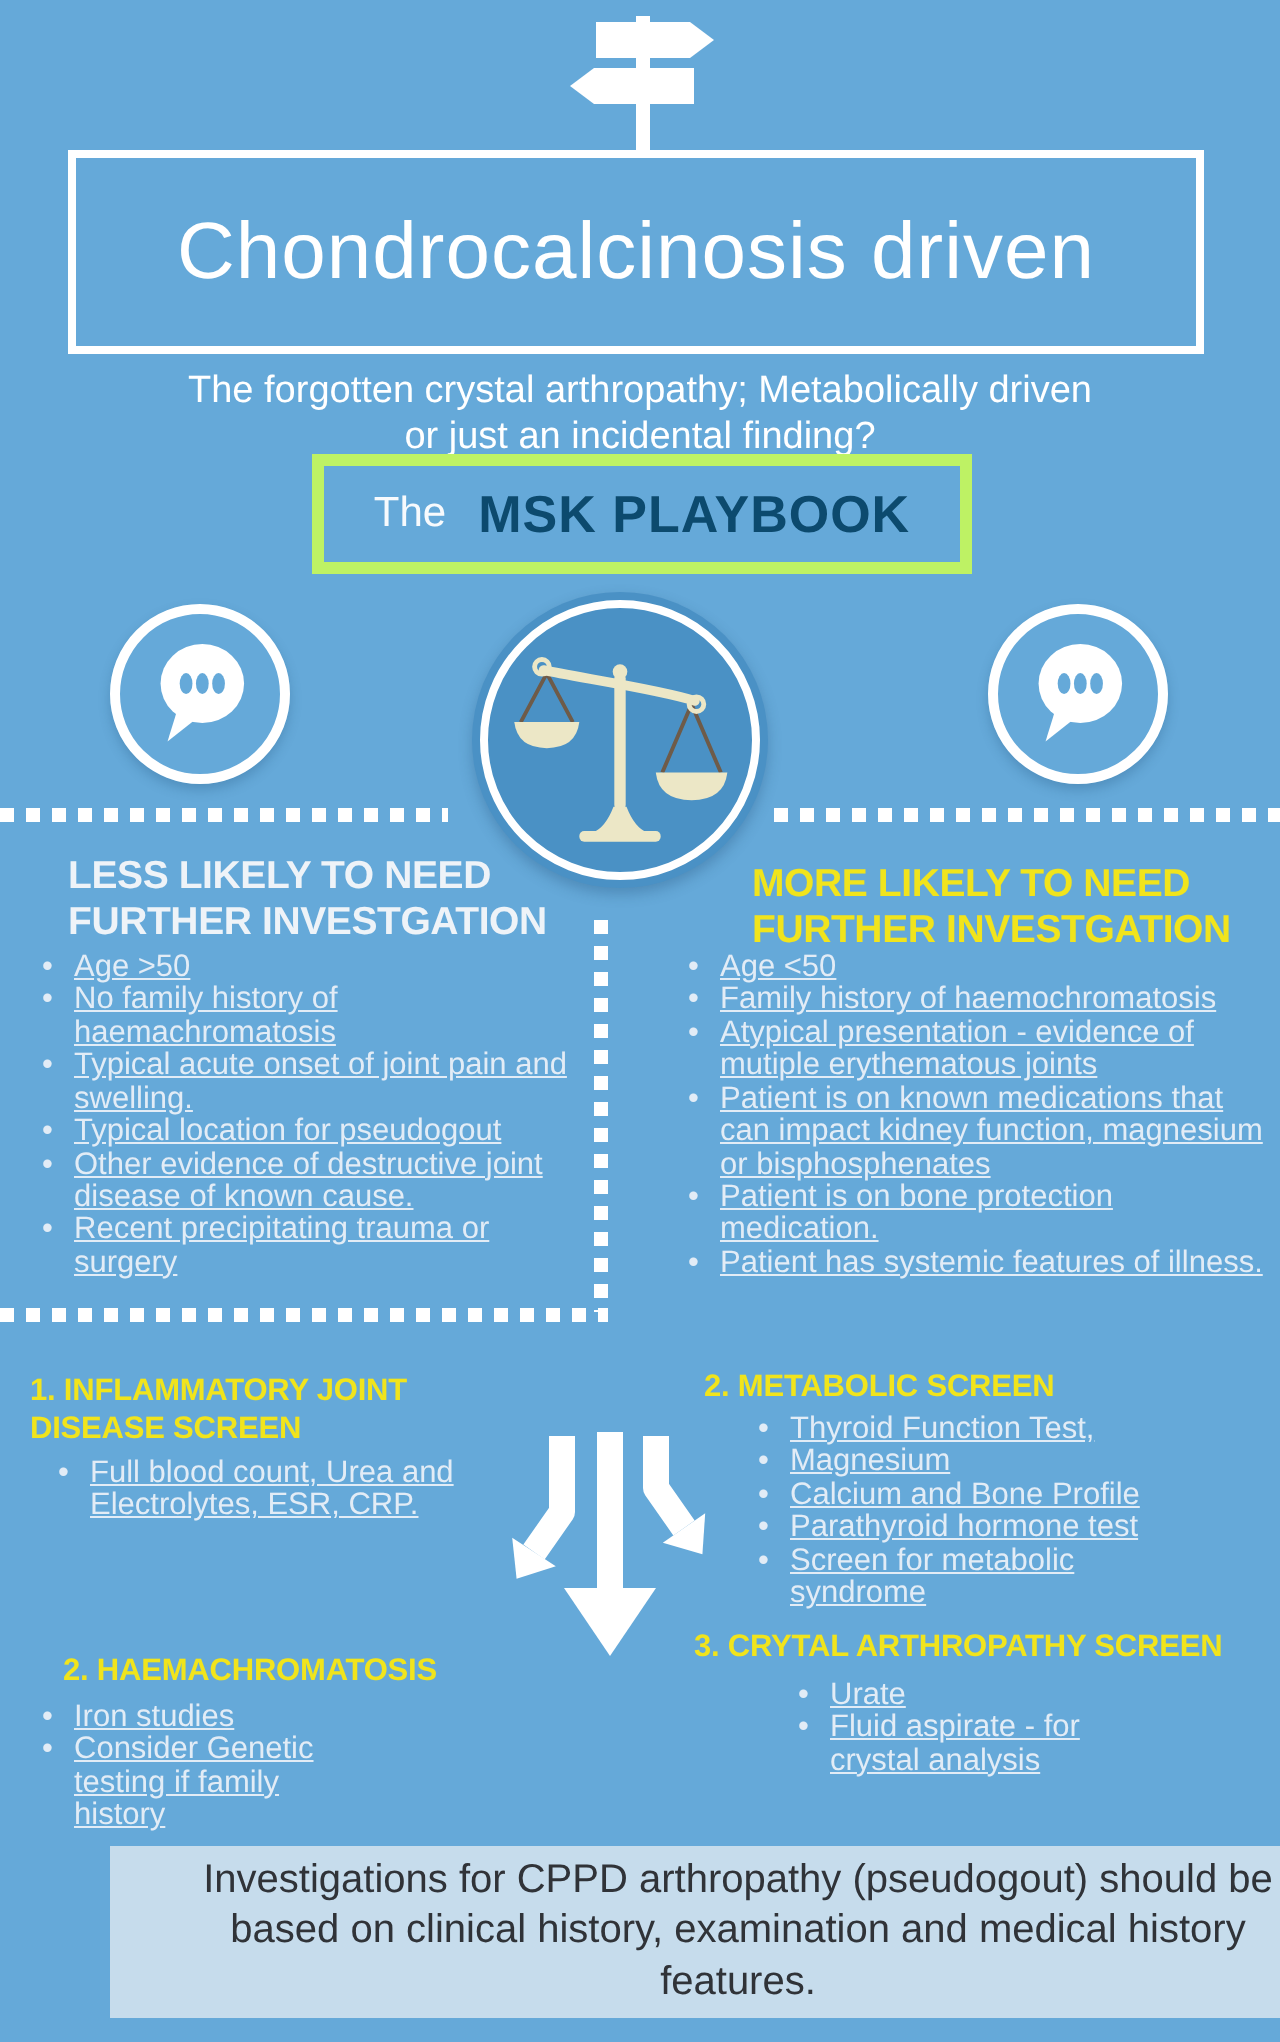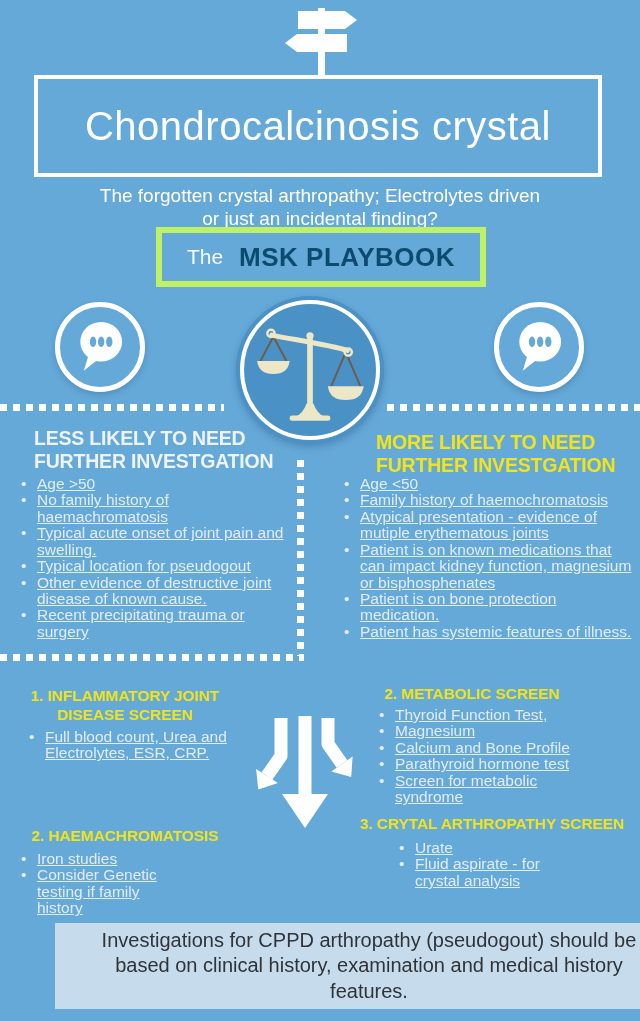--- a/index.html
+++ b/index.html
@@ -58,21 +58,21 @@
   .col-heading{font-size:19.5px;font-weight:800;line-height:1.16;letter-spacing:-.2px;}
   .col-heading span{display:block;}
   #heading-less{position:absolute;left:34px;top:427px;width:260px;color:#eef3f8;}
   #heading-more{position:absolute;left:376px;top:431px;width:260px;color:#f1e41c;}
   ul.blist{margin:0;padding:0;list-style:none;color:#e2ecf6;font-size:15.5px;line-height:1.06;}
   ul.blist li{position:relative;padding-left:17px;margin:0;text-decoration:underline;}
   ul.blist li::before{content:"\2022";position:absolute;left:1px;top:0;font-size:15.5px;}
   #list-less{position:absolute;left:20px;top:476px;width:268px;}
   #list-more{position:absolute;left:343px;top:476px;width:292px;}
   
-  .screen-title{position:absolute;color:#f1e41c;font-weight:800;font-size:15.5px;line-height:1.25;text-align:center;letter-spacing:-.1px;}
+  .screen-title{position:absolute;color:#f1e41c;font-weight:800;font-size:15.5px;line-height:1.25;text-align:left;letter-spacing:-.1px;}
   #title-inflammatory{left:15px;top:686px;width:220px;}
   #title-metabolic{left:352px;top:684px;width:240px;}
   #title-haema{left:15px;top:826px;width:220px;text-align:center;}
   #title-crystal{left:347px;top:814px;width:290px;}
   #list-inflammatory{position:absolute;left:28px;top:729px;width:205px;}
   #list-metabolic{position:absolute;left:378px;top:707px;width:205px;}
   #list-haema{position:absolute;left:20px;top:851px;width:160px;}
   #list-crystal{position:absolute;left:398px;top:840px;width:185px;}
   
   .split-arrows{position:absolute;left:253px;top:716px;width:104px;height:114px;}
@@ -90,25 +90,25 @@
 
 <div id="canvas">
 
   <svg class="signpost" viewBox="0 0 76 68" aria-hidden="true">
     <rect x="35" y="0" width="7" height="68" fill="#ffffff"></rect>
     <polygon points="15,3 62,3 74,12 62,21 15,21" fill="#ffffff"></polygon>
     <polygon points="2,35 14,26 64,26 64,44 14,44" fill="#ffffff"></polygon>
   </svg>
 
   <div class="title-box">
-    <h1>Chondrocalcinosis crystal</h1>
+    <h1>Chondrocalcinosis driven</h1>
   </div>
 
   <div class="subtitle">
-    <span>The forgotten crystal arthropathy; Electrolytes driven</span>
+    <span>The forgotten crystal arthropathy; Metabolically driven</span>
     <span>or just an incidental finding?</span>
   </div>
 
   <div class="msk-box">
     <span class="the">The</span>
     <span class="brand">MSK PLAYBOOK</span>
   </div>
 
   <div class="bubble-circle bubble-left">
     <svg width="58" height="64" viewBox="0 0 100 110" aria-hidden="true">

